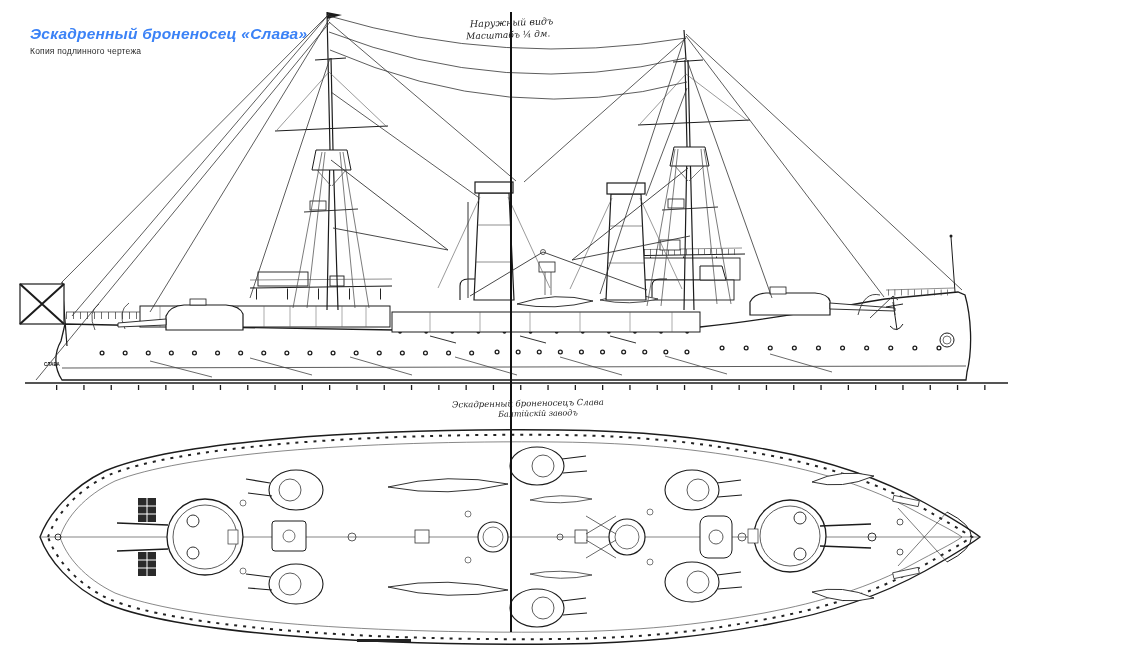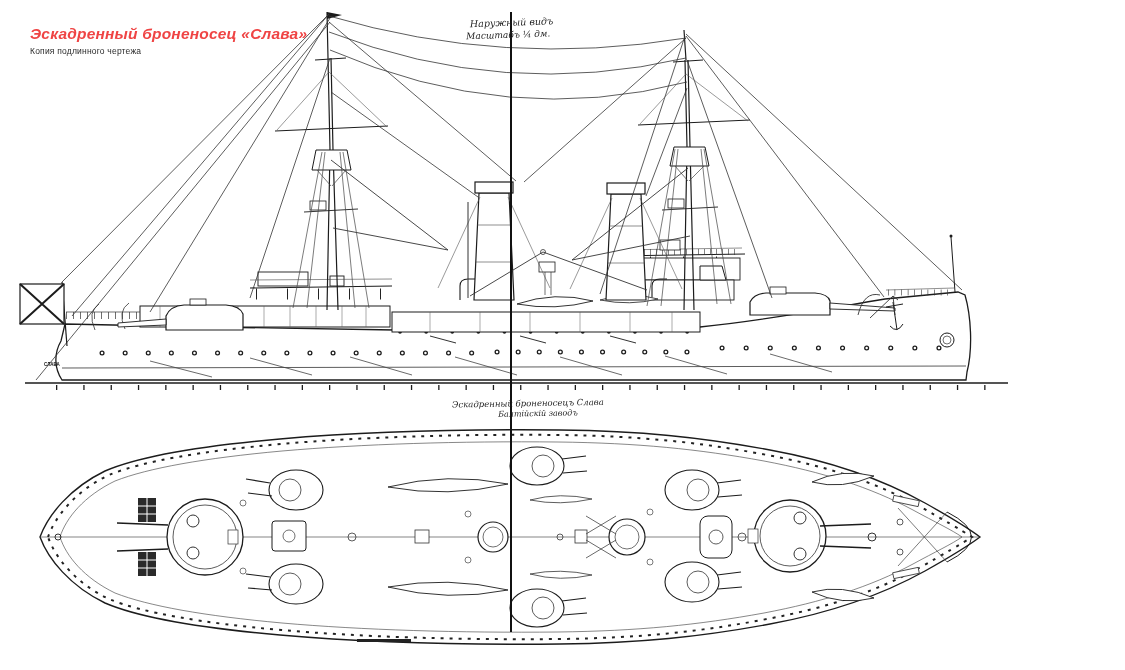--- a/index.html
+++ b/index.html
@@ -1,19 +1,19 @@
 <!DOCTYPE html>
 <html><head>
 <meta charset="utf-8">
 <style>
   html,body{margin:0;padding:0;background:#ffffff;}
   .sheet{position:relative;width:1125px;height:670px;background:#ffffff;overflow:hidden;
          font-family:"Liberation Sans", sans-serif;}
   .titleblock{position:absolute;left:30px;top:25px;z-index:5;}
-  .title{font-size:15.5px;font-weight:bold;font-style:italic;color:#ef4444;letter-spacing:.2px;}
+  .title{font-size:15.5px;font-weight:bold;font-style:italic;color:#3b82f6;letter-spacing:.2px;}
   .subtitle{font-size:8.5px;color:#2b2b2b;margin-top:3px;letter-spacing:.2px;}
   svg{position:absolute;left:0;top:0;}
   svg text{font-family:"DejaVu Serif", serif;}
   .hand{font-style:italic;fill:#1f1f1f;}
   .tinyname{font-family:"Liberation Sans",sans-serif;font-weight:bold;fill:#111;}
 </style>
 </head>
 <body>
 
 <div class="sheet">

